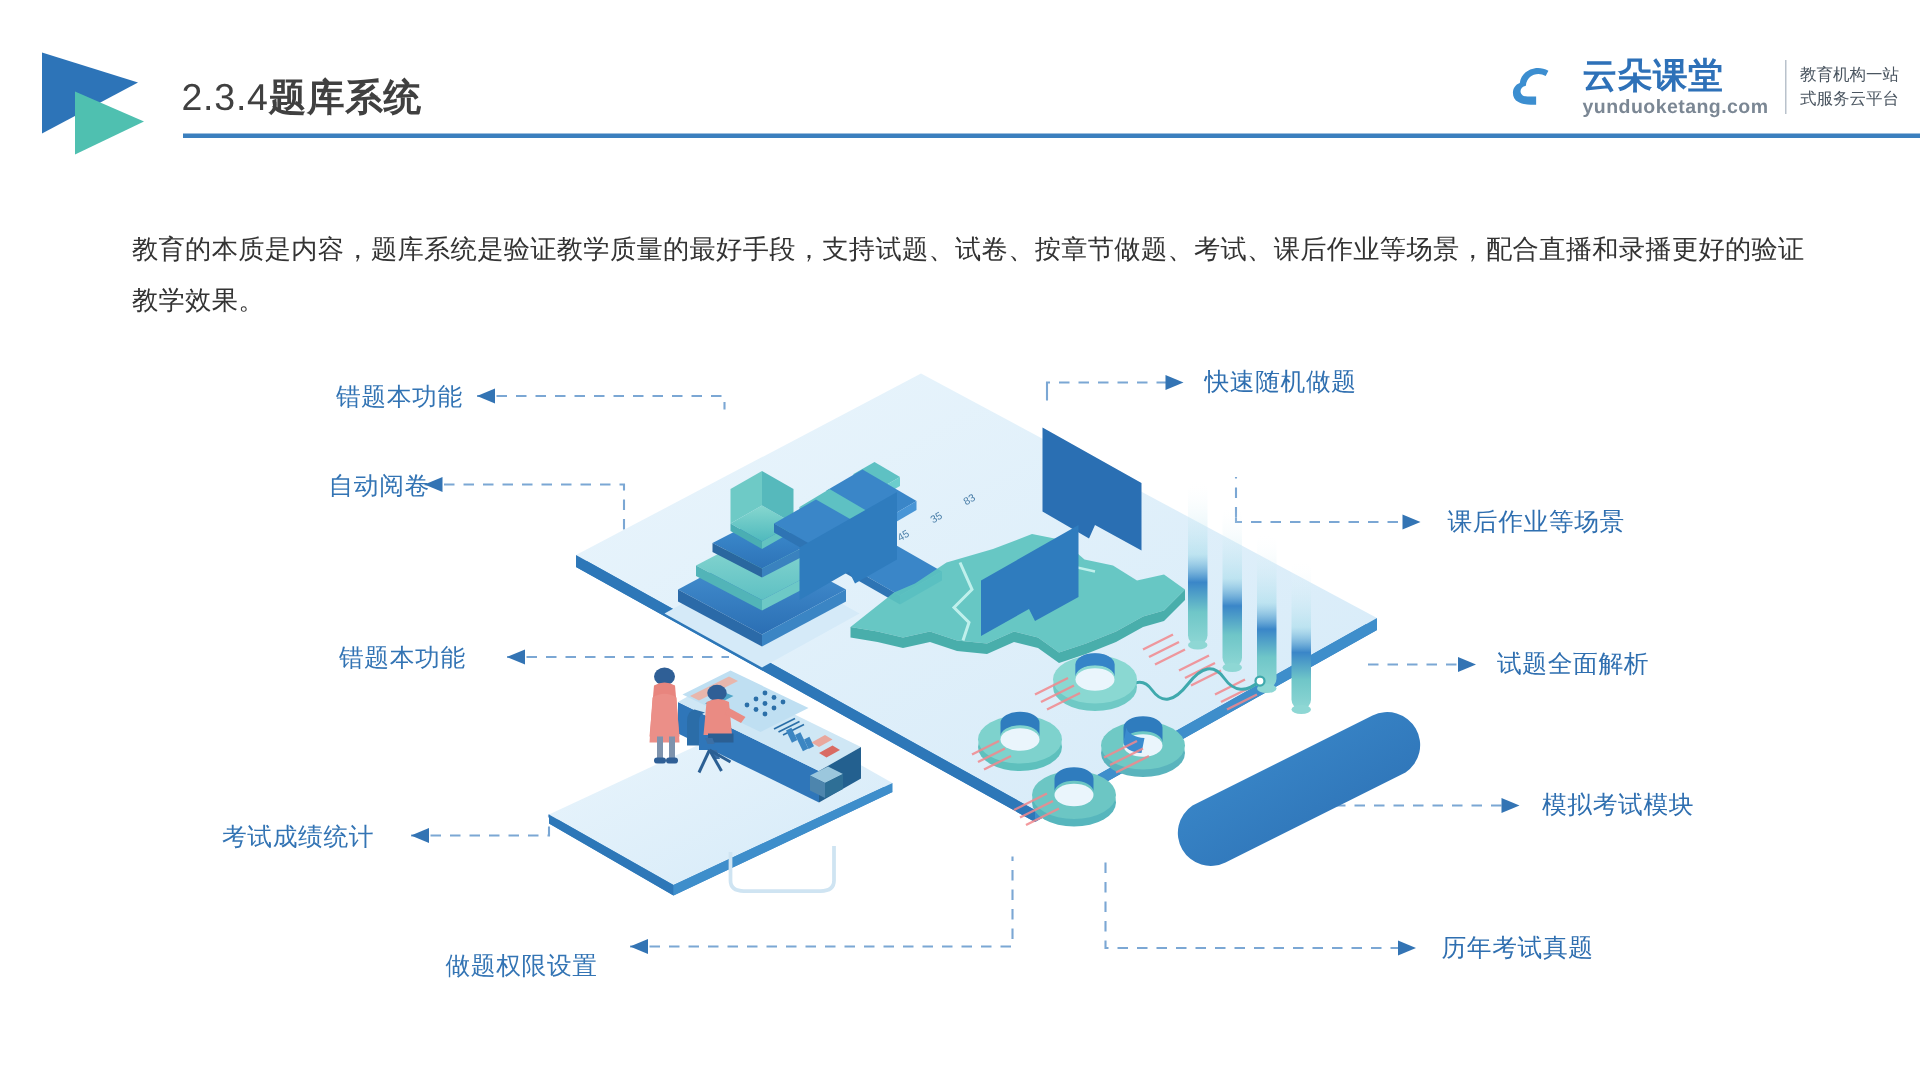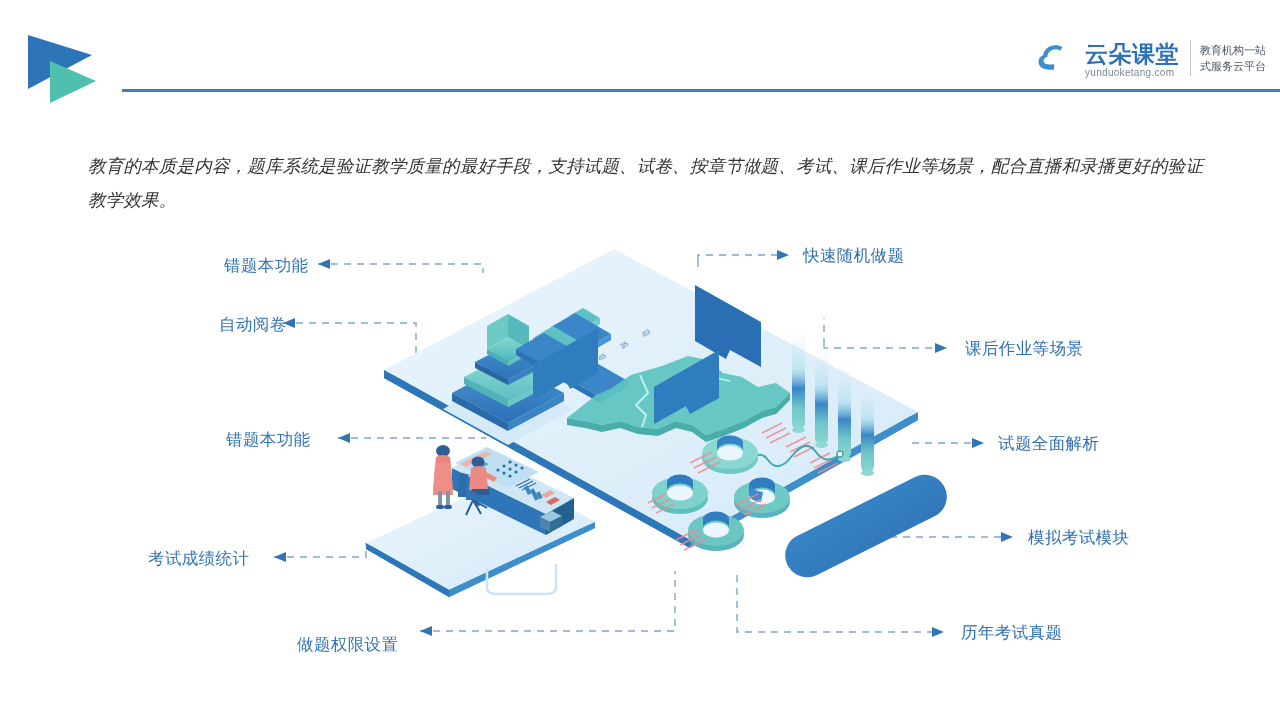--- a/index.html
+++ b/index.html
@@ -63,22 +63,22 @@
     margin-left: -4px;
   }
   #brand-name {
     font-size: 23px;
     font-weight: 700;
     color: #2e71b8;
     line-height: 1.05;
     letter-spacing: 0.5px;
   }
   #brand-url {
-    font-size: 10px;
-    font-weight: 400;
+    font-size: 13px;
+    font-weight: 700;
     color: #7b8794;
     letter-spacing: 0.3px;
     margin-top: 1px;
     text-align: right;
   }
   #brand-sep {
     width: 1px;
     height: 36px;
     background: #b9c2cc;
     margin: 0 9px 0 11px;
@@ -93,21 +93,20 @@
 
   
   #intro {
     position: absolute;
     left: 88px; top: 131px;
     width: 1130px;
     font-size: 17.5px;
     color: #333333;
     line-height: 34px;
     letter-spacing: 0.2px;
-    font-style: italic;
   }
 
   
   #stage {
     position: absolute;
     left: 0; top: 215px;
     width: 1280px; height: 470px;
   }
   #connectors {
     position: absolute;
@@ -134,20 +133,23 @@
 </head>
 <body>
 
 <div id="header">
 
   <svg id="logo-triangles" viewBox="0 0 78 72">
     <polygon points="2,2 2,56 66,22" fill="#2d74b8"></polygon>
     <polygon points="24,28 24,70 70,48" fill="#4fc0b0"></polygon>
   </svg>
 
+  <div id="page-title">
+    <span id="title-num">2.3.4</span><span id="title-rest">题库系统</span>
+  </div>
 
   <div id="title-divider"></div>
 
   <div id="brand">
     <div id="brand-mark">
       <svg id="brand-cloud" viewBox="0 0 44 44">
         <path d="M30 10 C21 5 10 10 9 19 C3 21 2 30 8 33 C11 35 18 35 21 35 L21 29 C17 29 12.5 29.2 11 28 C8.4 26 9.4 21.6 13.5 21 C14 13.6 22 10.2 28 14 Z" fill="#3c8ed0"></path>
       </svg>
       <div id="brand-textwrap">
         <div id="brand-name">云朵课堂</div>

